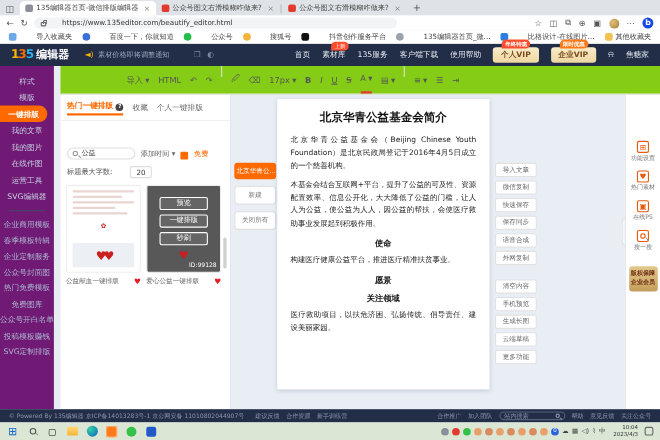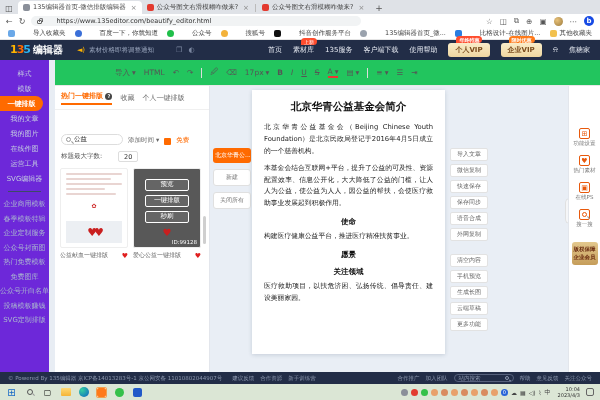--- a/index.html
+++ b/index.html
@@ -43,28 +43,28 @@
   .speaker { color:#ffb400; font-size:7px; }
   .notice-ics { margin-left:22px; display:flex; gap:6px; font-size:7px; color:#7b87a0; }
   .hnav { margin-left:auto; display:flex; align-items:center; gap:11px; font-size:7px; color:#e7ebf3; }
   .hnav .itm { position:relative; white-space:nowrap; }
   .hbadge { position:absolute; top:-7px; left:8px; background:#ff4d2e; color:#fff; font-size:5px; padding:0.5px 3px; border-radius:4px 4px 4px 0; white-space:nowrap; }
   .vipbtn { position:relative; background:linear-gradient(#f9ecc9,#eed6a0); color:#7a4b1d; font-size:7px; font-weight:bold; padding:2px 7px; border-radius:3px; white-space:nowrap; }
   .bell { font-size:8px; color:#e7ebf3; }
   .uname { font-size:7px; white-space:nowrap;text-align:right; }
 
   
-  .edittoolbar { position:absolute; left:55px; top:60px; width:545px; height:26px; background:#22c55e; border-bottom:1px solid #e8e8e8; display:flex; align-items:center; gap:8px; padding:0 10px 0 60px; font-size:7.5px; color:#555; }
+  .edittoolbar { position:absolute; left:55px; top:60px; width:545px; height:26px; background:#84cc16; border-bottom:1px solid #e8e8e8; display:flex; gap:8px; padding:0 10px 0 60px; font-size:7.5px; color:#555; }
   .tbtn { display:flex; align-items:center; gap:2px; white-space:nowrap; }
   .tsep { width:1px; height:10px; background:#ddd; }
   .tb-b { font-weight:bold; } .tb-i { font-style:italic; } .tb-u { text-decoration:underline; } .tb-s { text-decoration:line-through; }
   .tb-a { border-bottom:2px solid #e33; padding-bottom:0; line-height:8px; }
 
   
-  .sidebar { position:absolute; left:0; top:60px; width:49px; height:312px; background:#6d28d9; color:#c4cde0; font-size:7px; }
+  .sidebar { position:absolute; left:0; top:60px; width:49px; height:312px; background:#701a75; color:#c4cde0; font-size:7px; }
   .snav { padding-top:6px; }
   .sitem { height:15px; display:flex; align-items:center; justify-content:center; white-space:nowrap; }
   .sitem.active { background:#ff6a00; color:#fff; border-radius:0 8px 8px 0; margin-right:6px; font-weight:bold; }
   .sdiv { height:1px; background:#3d4a66; margin:5px 8px; }
   .promo .sitem { height:14.5px; color:#aab6cf; }
 
   
   .panel { position:absolute; left:55px; top:86px; width:155px; height:286px; background:#fff; border-right:1px solid #e3e6ec; }
   .ptabs { display:flex; align-items:center; gap:8px; padding:5px 6px 4px; font-size:7px; color:#666; border-bottom:1px solid #f0f0f0; }
   .ptab { white-space:nowrap; }

